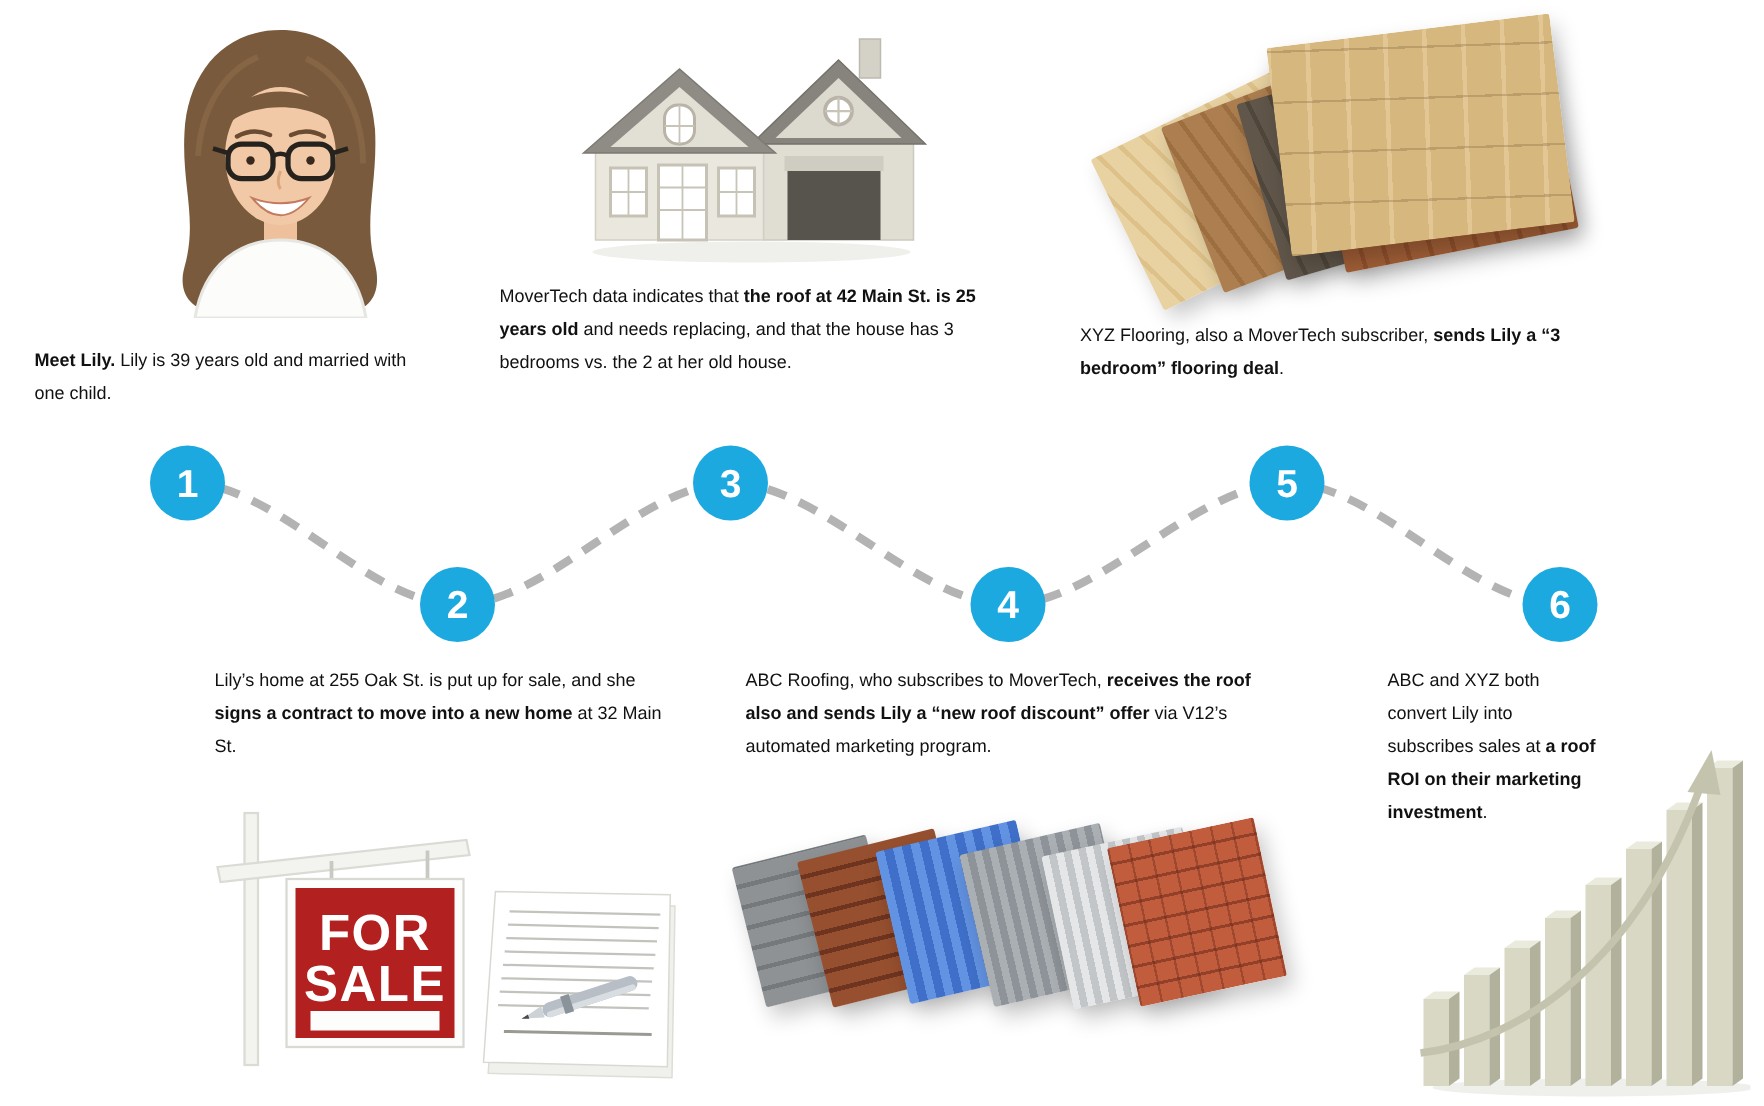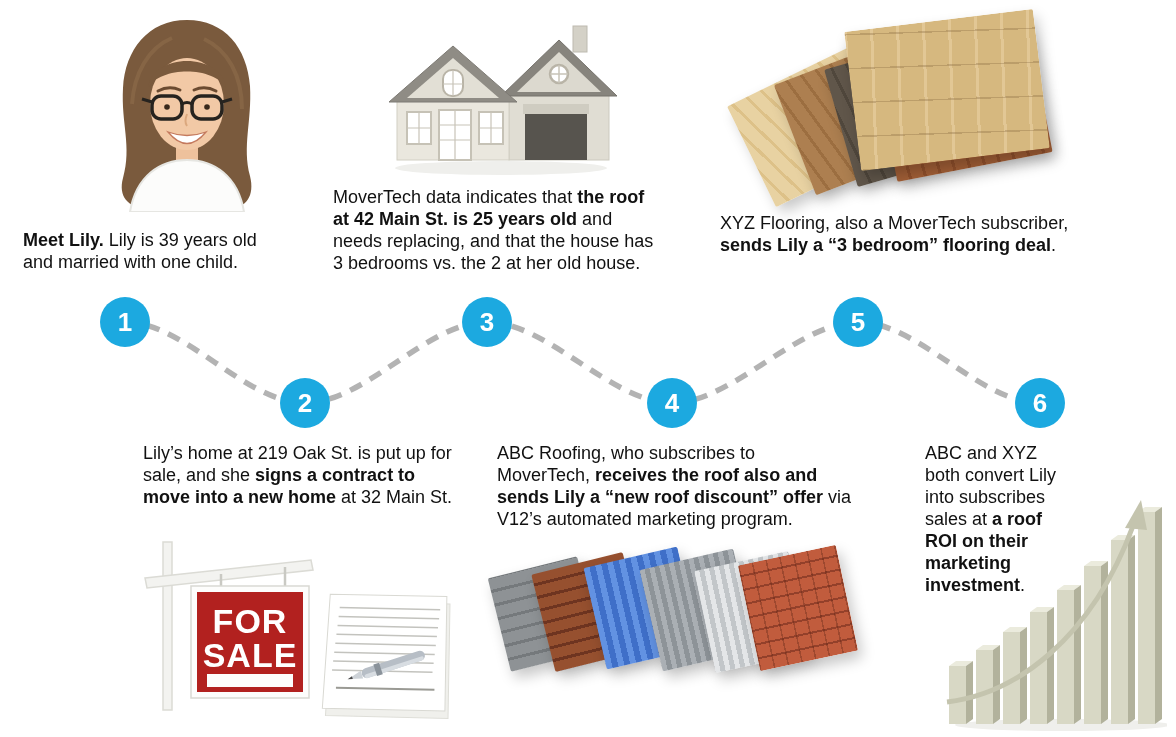--- a/index.html
+++ b/index.html
@@ -1,19 +1,19 @@
 <!DOCTYPE html>
 <html><head>
 <meta charset="utf-8">
 <style>
   html,body{margin:0;padding:0;background:#ffffff;}
   .stage{position:relative;width:1176px;height:737px;background:#ffffff;overflow:hidden;
          font-family:"Liberation Sans",sans-serif;color:#111111;}
   .art{position:absolute;}
-  .cap{position:absolute;margin:0;font-size:18px;line-height:22px;color:#111;}
+  .cap{position:absolute;margin:0;font-size:12px;line-height:22px;color:#111;}
   .cap b{font-weight:bold;}
   .marker{position:absolute;width:50px;height:50px;border-radius:50%;background:#1ca9e0;
           color:#fff;font-weight:bold;font-size:26px;display:flex;align-items:center;
           justify-content:center;z-index:3;}
   .samp{position:absolute;box-shadow:3px 8px 14px rgba(0,0,0,0.22);border-radius:2px;}
   svg text{font-family:"Liberation Sans",sans-serif;}
 </style>
 </head>
 <body>
 
@@ -85,21 +85,21 @@
     <b>Meet Lily.</b><span> Lily is 39 years old and married with one child.</span>
   </p>
   <p class="cap" style="left:333px;top:186px;width:324px">
     <span>MoverTech data indicates that </span><b>the roof at 42 Main St. is 25 years old</b><span> and needs replacing, and that the house has 3 bedrooms vs. the 2 at her old house.</span>
   </p>
   <p class="cap" style="left:720px;top:212px;width:370px">
     <span>XYZ Flooring, also a MoverTech subscriber, </span><b>sends Lily a “3 bedroom” flooring deal</b><span>.</span>
   </p>
 
   <p class="cap" style="left:143px;top:442px;width:310px">
-    <span>Lily’s home at 219 Oak St. is put up for sale, and she </span><b>signs a contract to move into a new home</b><span> at 32 Main St.</span>
+    <span>Lily’s home at 255 Oak St. is put up for sale, and she </span><b>signs a contract to move into a new home</b><span> at 32 Main St.</span>
   </p>
   <p class="cap" style="left:497px;top:442px;width:356px">
     <span>ABC Roofing, who subscribes to MoverTech, </span><b>receives the roof also and sends Lily a “new roof discount” offer</b><span> via V12’s automated marketing program.</span>
   </p>
   <p class="cap" style="left:925px;top:442px;width:142px">
     <span>ABC and XYZ both convert Lily into subscribes sales at </span><b>a roof ROI on their marketing investment</b><span>.</span>
   </p>
 
   <svg class="art" style="left:133px;top:536px" width="332" height="188" viewBox="0 0 332 188">
     <rect x="30" y="6" width="9" height="168" fill="#f3f3f0" stroke="#dbdbd5" stroke-width="1.5"></rect>

